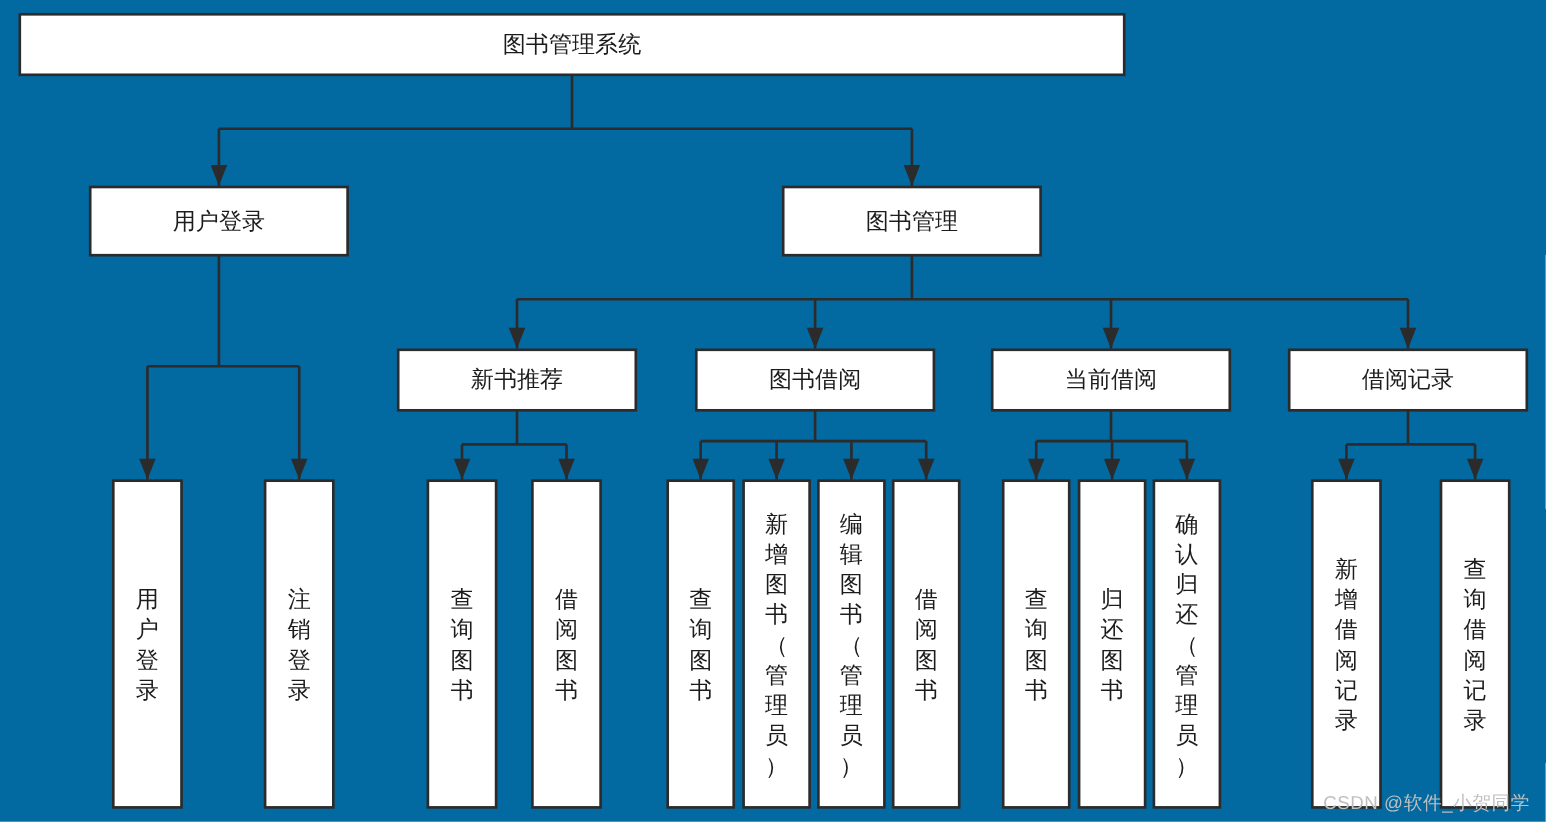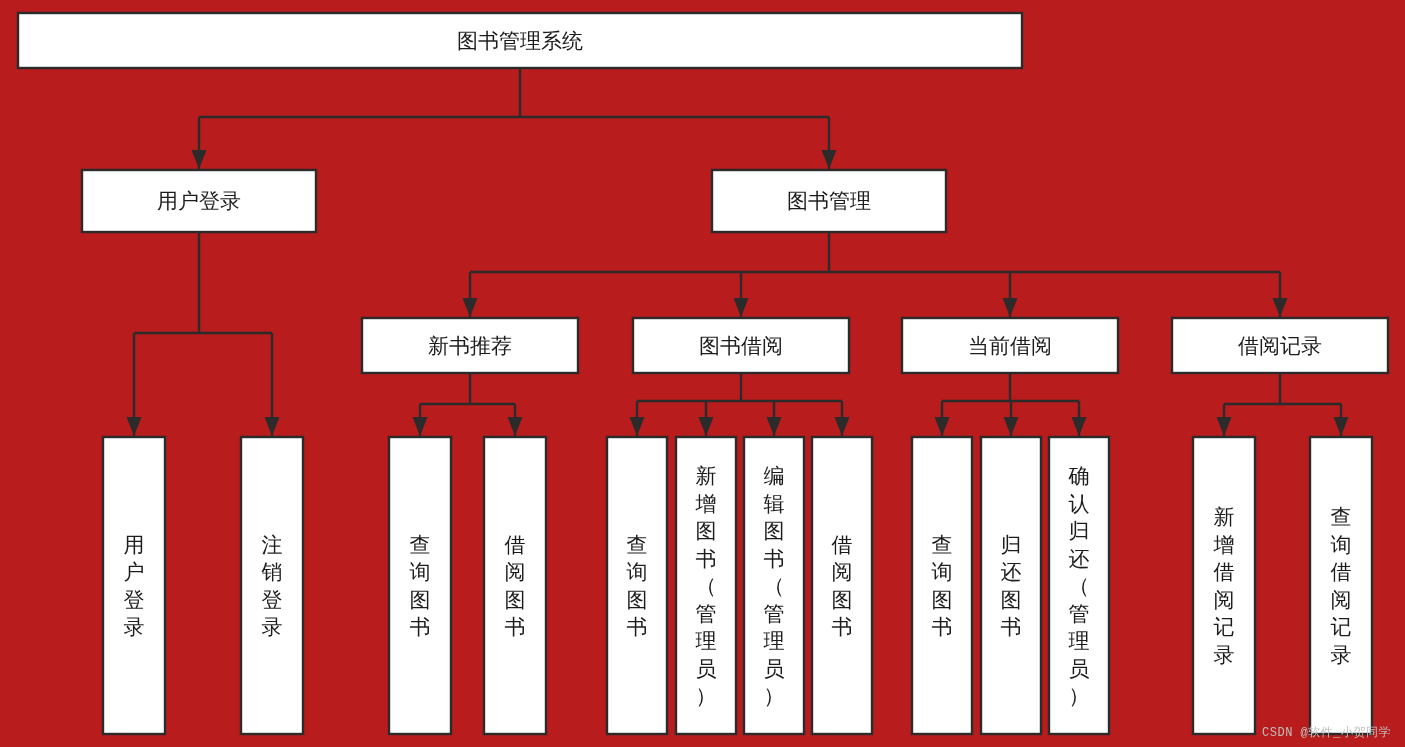--- a/index.html
+++ b/index.html
@@ -12,21 +12,21 @@
     width: 1405px;
     height: 747px;
     font-family: "DejaVu Sans", "Liberation Sans", sans-serif;
     overflow: hidden;
     position: relative;
   }
   #diagram-root {
     position: relative;
     width: 1405px;
     height: 747px;
-    background: #b91c1c;
+    background: #0369a1;
   }
   svg.diagram-canvas {
     position: absolute;
     left: 0;
     top: 0;
     width: 1405px;
     height: 747px;
     display: block;
   }
   .node-box {
@@ -54,22 +54,22 @@
   .node-label-v {
     font-family: "DejaVu Sans", "Liberation Sans", sans-serif;
     font-size: 21px;
     fill: #1c1c1c;
     text-anchor: middle;
   }
   .watermark {
     position: absolute;
     right: 14px;
     bottom: 6px;
-    font-family: Liberation Mono, monospace;
-    font-size: 12px;
+    font-family: Liberation Sans, sans-serif;
+    font-size: 17px;
     color: #bfbfbf;
     letter-spacing: 0.5px;
     white-space: nowrap;
     user-select: none;
   }
 </style>
 </head>
 <body>
 
 <div id="diagram-root">

